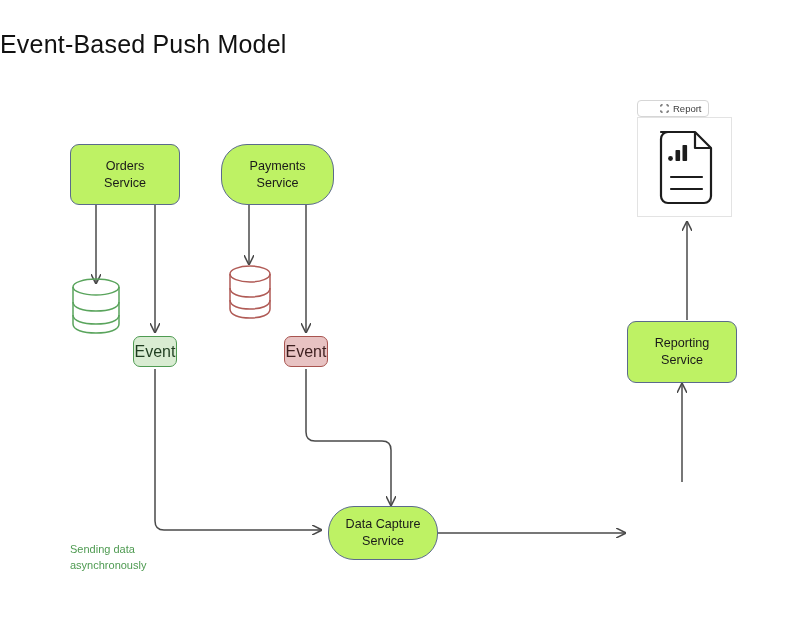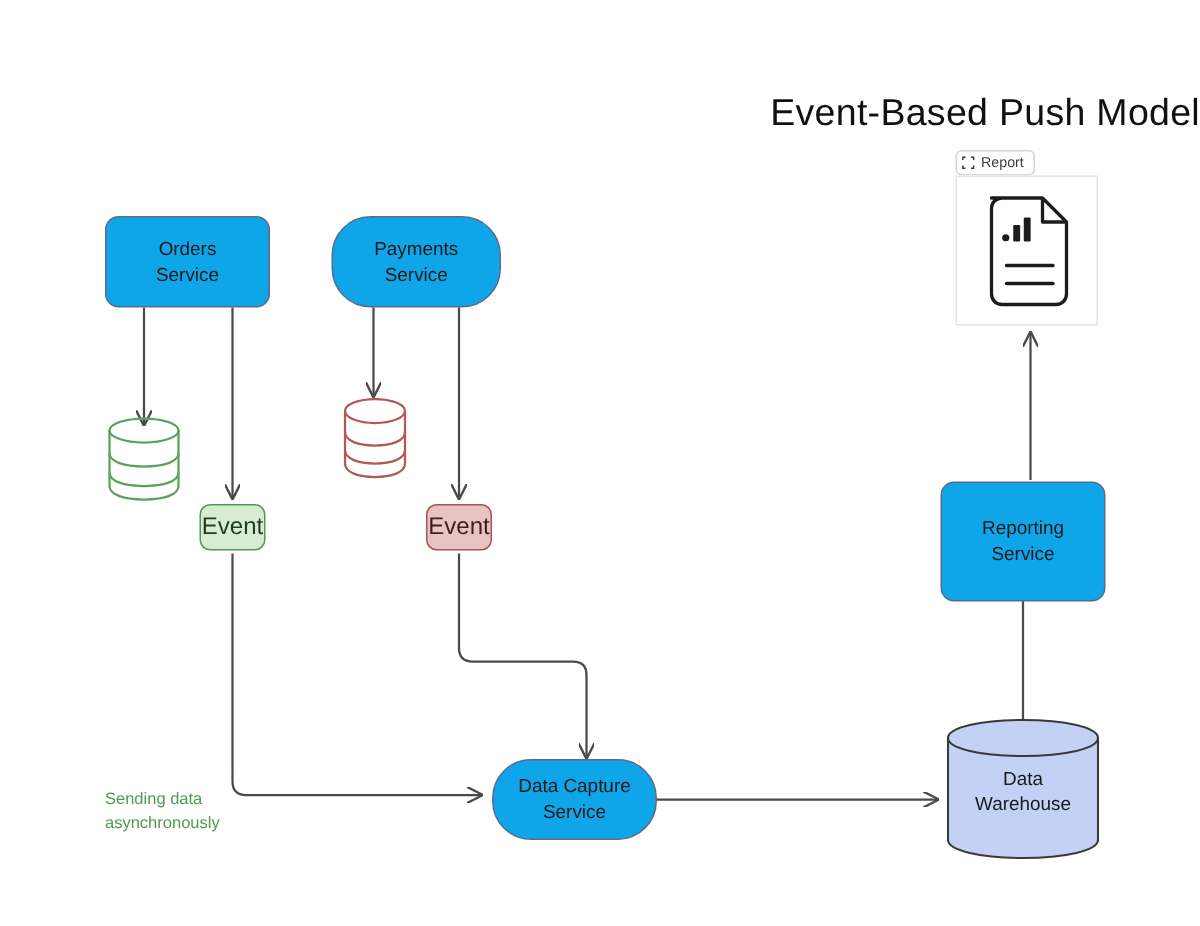--- a/index.html
+++ b/index.html
@@ -34,28 +34,27 @@
     justify-content: center;
     text-align: center;
     color: #1a1a1a;
     line-height: 1.32;
   }
   .title {
     position: absolute;
     left: 0;
     top: 30px;
     width: 800px;
-    text-align: right;
+    text-align: left;
     font-size: 25px;
     color: #111111;
     letter-spacing: 0.2px;
-    margin-top: 31px;
   }
   .svc-box {
-    background: #0ea5e9;
+    background: #bef264;
     border: 1.6px solid #5b6a8c;
     border-radius: 9px;
     font-size: 12.6px;
   }
   .svc-box .ln { display: block; }
   .event-box {
     border-radius: 7px;
     font-size: 16px;
     border-width: 1.6px;
     border-style: solid;
@@ -69,20 +68,21 @@
     background: #e8c3c3;
     border-color: #a8544f;
     color: #3d1f1f;
   }
   .note {
     position: absolute;
     font-size: 11px;
     color: #4e9a51;
     line-height: 1.45;
     text-align: left;
+    margin-top: 16px;
   }
   .note .ln { display: block; }
   
   .cyl {
     position: absolute;
   }
   .cyl svg { display: block; }
   .cyl .cyl-label {
     position: absolute;
     left: 0;
@@ -98,21 +98,21 @@
   .report-badge {
     position: absolute;
     left: 0;
     top: 0;
     display: inline-flex;
     align-items: center;
     gap: 4px;
     background: #ffffff;
     border: 1px solid #d6d6d6;
     border-radius: 4px;
-    padding: 2px 6px 2px 3px;
+    padding: 2px 6px 2px 22px;
     font-size: 9.5px;
     color: #3d3d3d;
     white-space: nowrap;
   }
   .report-card {
     position: absolute;
     left: 0;
     top: 17px;
     width: 95px;
     height: 100px;
@@ -202,32 +202,22 @@
   <div class="note" style="left:70px; top:526px; width:100px;">
     <span class="ln">Sending data</span>
     <span class="ln">asynchronously</span>
   </div>
 
   <div class="node svc-box" style="left:328px; top:506px; width:110px; height:54px;border-radius:26px;">
     <span class="ln">Data Capture</span>
     <span class="ln">Service</span>
   </div>
 
-  <div class="cyl" style="left:631px; top:479px; width:102px; height:94px;">
-    <svg width="102" height="94" viewBox="0 0 102 94">
-      <path d="M 1 13 L 1 81 C 1 88 23 93 51 93 C 79 93 101 88 101 81 L 101 13 C 101 6 79 1 51 1 C 23 1 1 6 1 13 Z" fill="#c3d1f5" stroke="#3a3a3a" stroke-width="1.4"></path>
-      <path d="M 1 13 C 1 20 23 25 51 25 C 79 25 101 20 101 13" fill="none" stroke="#3a3a3a" stroke-width="1.4"></path>
-    </svg>
-    <div class="cyl-label" style="top:32px;">
-      <span class="ln">Data</span>
-      <span class="ln">Warehouse</span>
-    </div>
-  </div>
-
-  <div class="node svc-box" style="left:627px; top:321px; width:110px; height:80px;">
+
+  <div class="node svc-box" style="left:627px; top:321px; width:110px; height:62px;">
     <span class="ln">Reporting</span>
     <span class="ln">Service</span>
   </div>
 
   <div class="report-wrap" style="left:637px; top:100px; width:95px; height:120px;">
     <div class="report-badge">
       <svg width="9" height="9" viewBox="0 0 10 10">
         <g fill="none" stroke="#3d3d3d" stroke-width="1.1">
           <path d="M 1 3 L 1 1 L 3 1"></path>
           <path d="M 7 1 L 9 1 L 9 3"></path>

